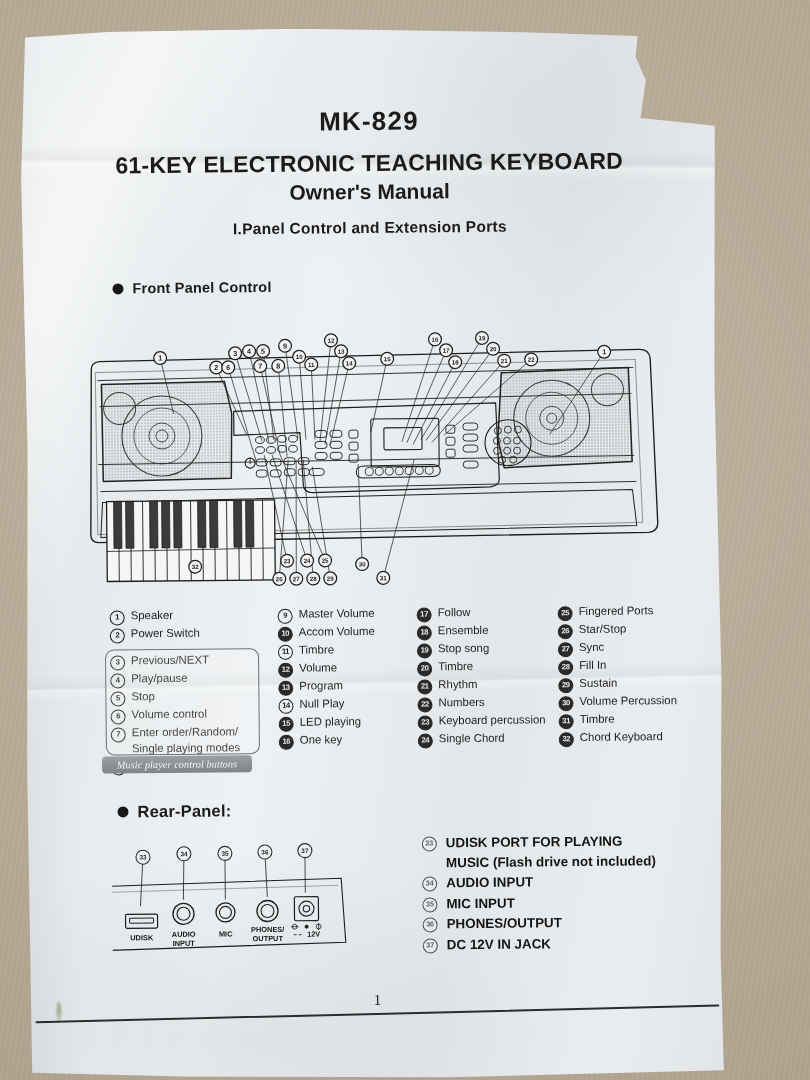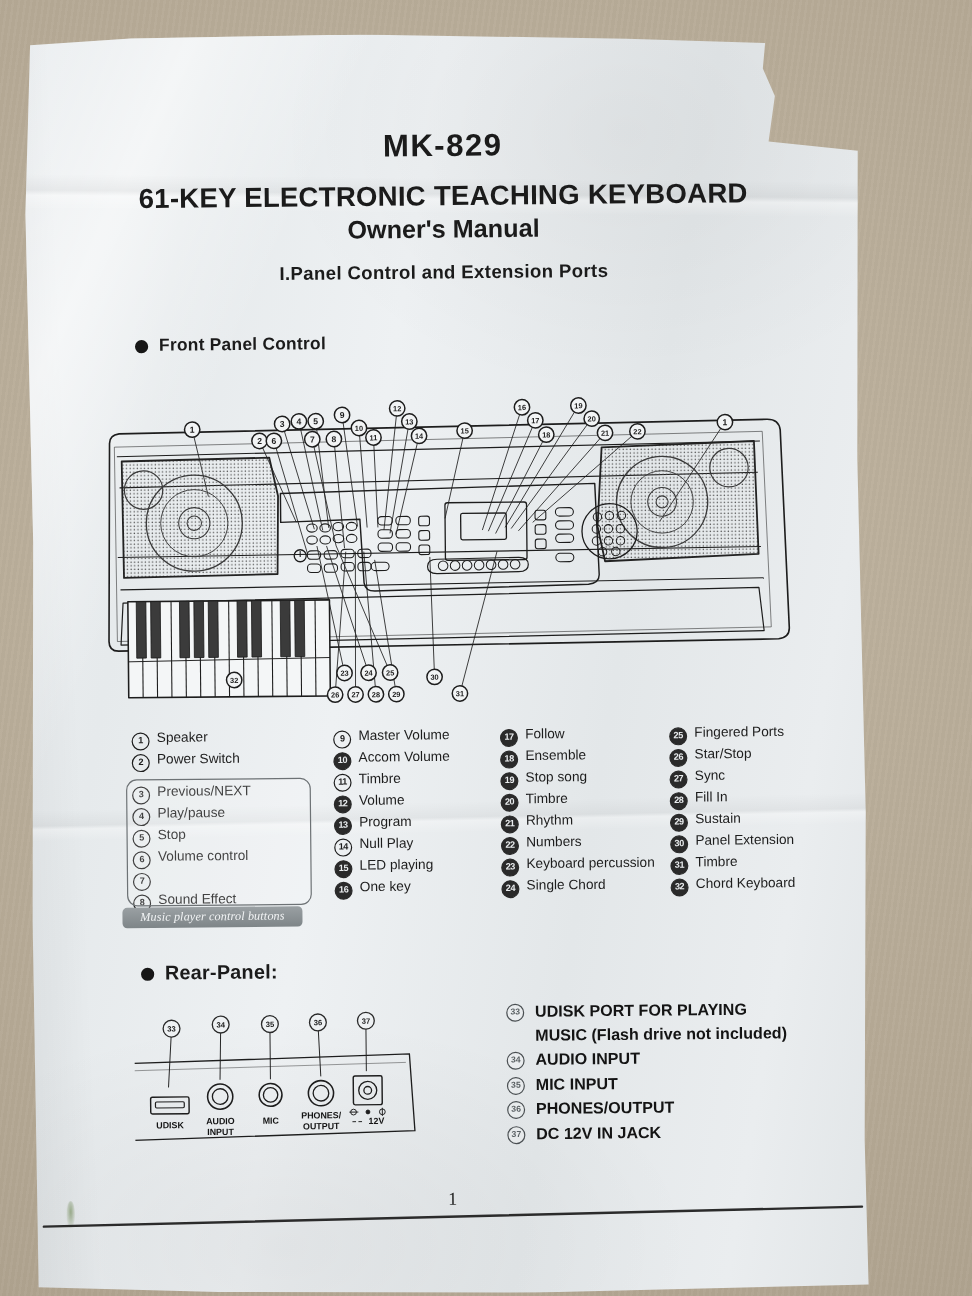--- a/index.html
+++ b/index.html
@@ -544,20 +544,24 @@
         <div class="litem">
           <span class="num">5</span>
           <span class="lbl">Stop</span>
         </div>
         <div class="litem">
           <span class="num">6</span>
           <span class="lbl">Volume control</span>
         </div>
         <div class="litem">
           <span class="num">7</span>
+          <span class="lbl">
+            <span>Enter order/Random/</span>
+            <span class="sub">Single playing modes</span>
+          </span>
         </div>
         <div class="litem">
           <span class="num">8</span>
           <span class="lbl">Sound Effect</span>
         </div>
 
         <div id="mpcap">Music player control buttons</div>
       </div>
 
       <div class="lcol c2">
@@ -646,21 +650,21 @@
         <div class="litem">
             <span class="num filled">28</span>
             <span class="lbl">Fill In</span>
           </div>
         <div class="litem">
             <span class="num filled">29</span>
             <span class="lbl">Sustain</span>
           </div>
         <div class="litem">
             <span class="num filled">30</span>
-            <span class="lbl">Panel Extension</span>
+            <span class="lbl">Volume Percussion</span>
           </div>
         <div class="litem">
             <span class="num filled">31</span>
             <span class="lbl">Timbre</span>
           </div>
         <div class="litem">
             <span class="num filled">32</span>
             <span class="lbl">Chord Keyboard</span>
           </div>
       </div>

